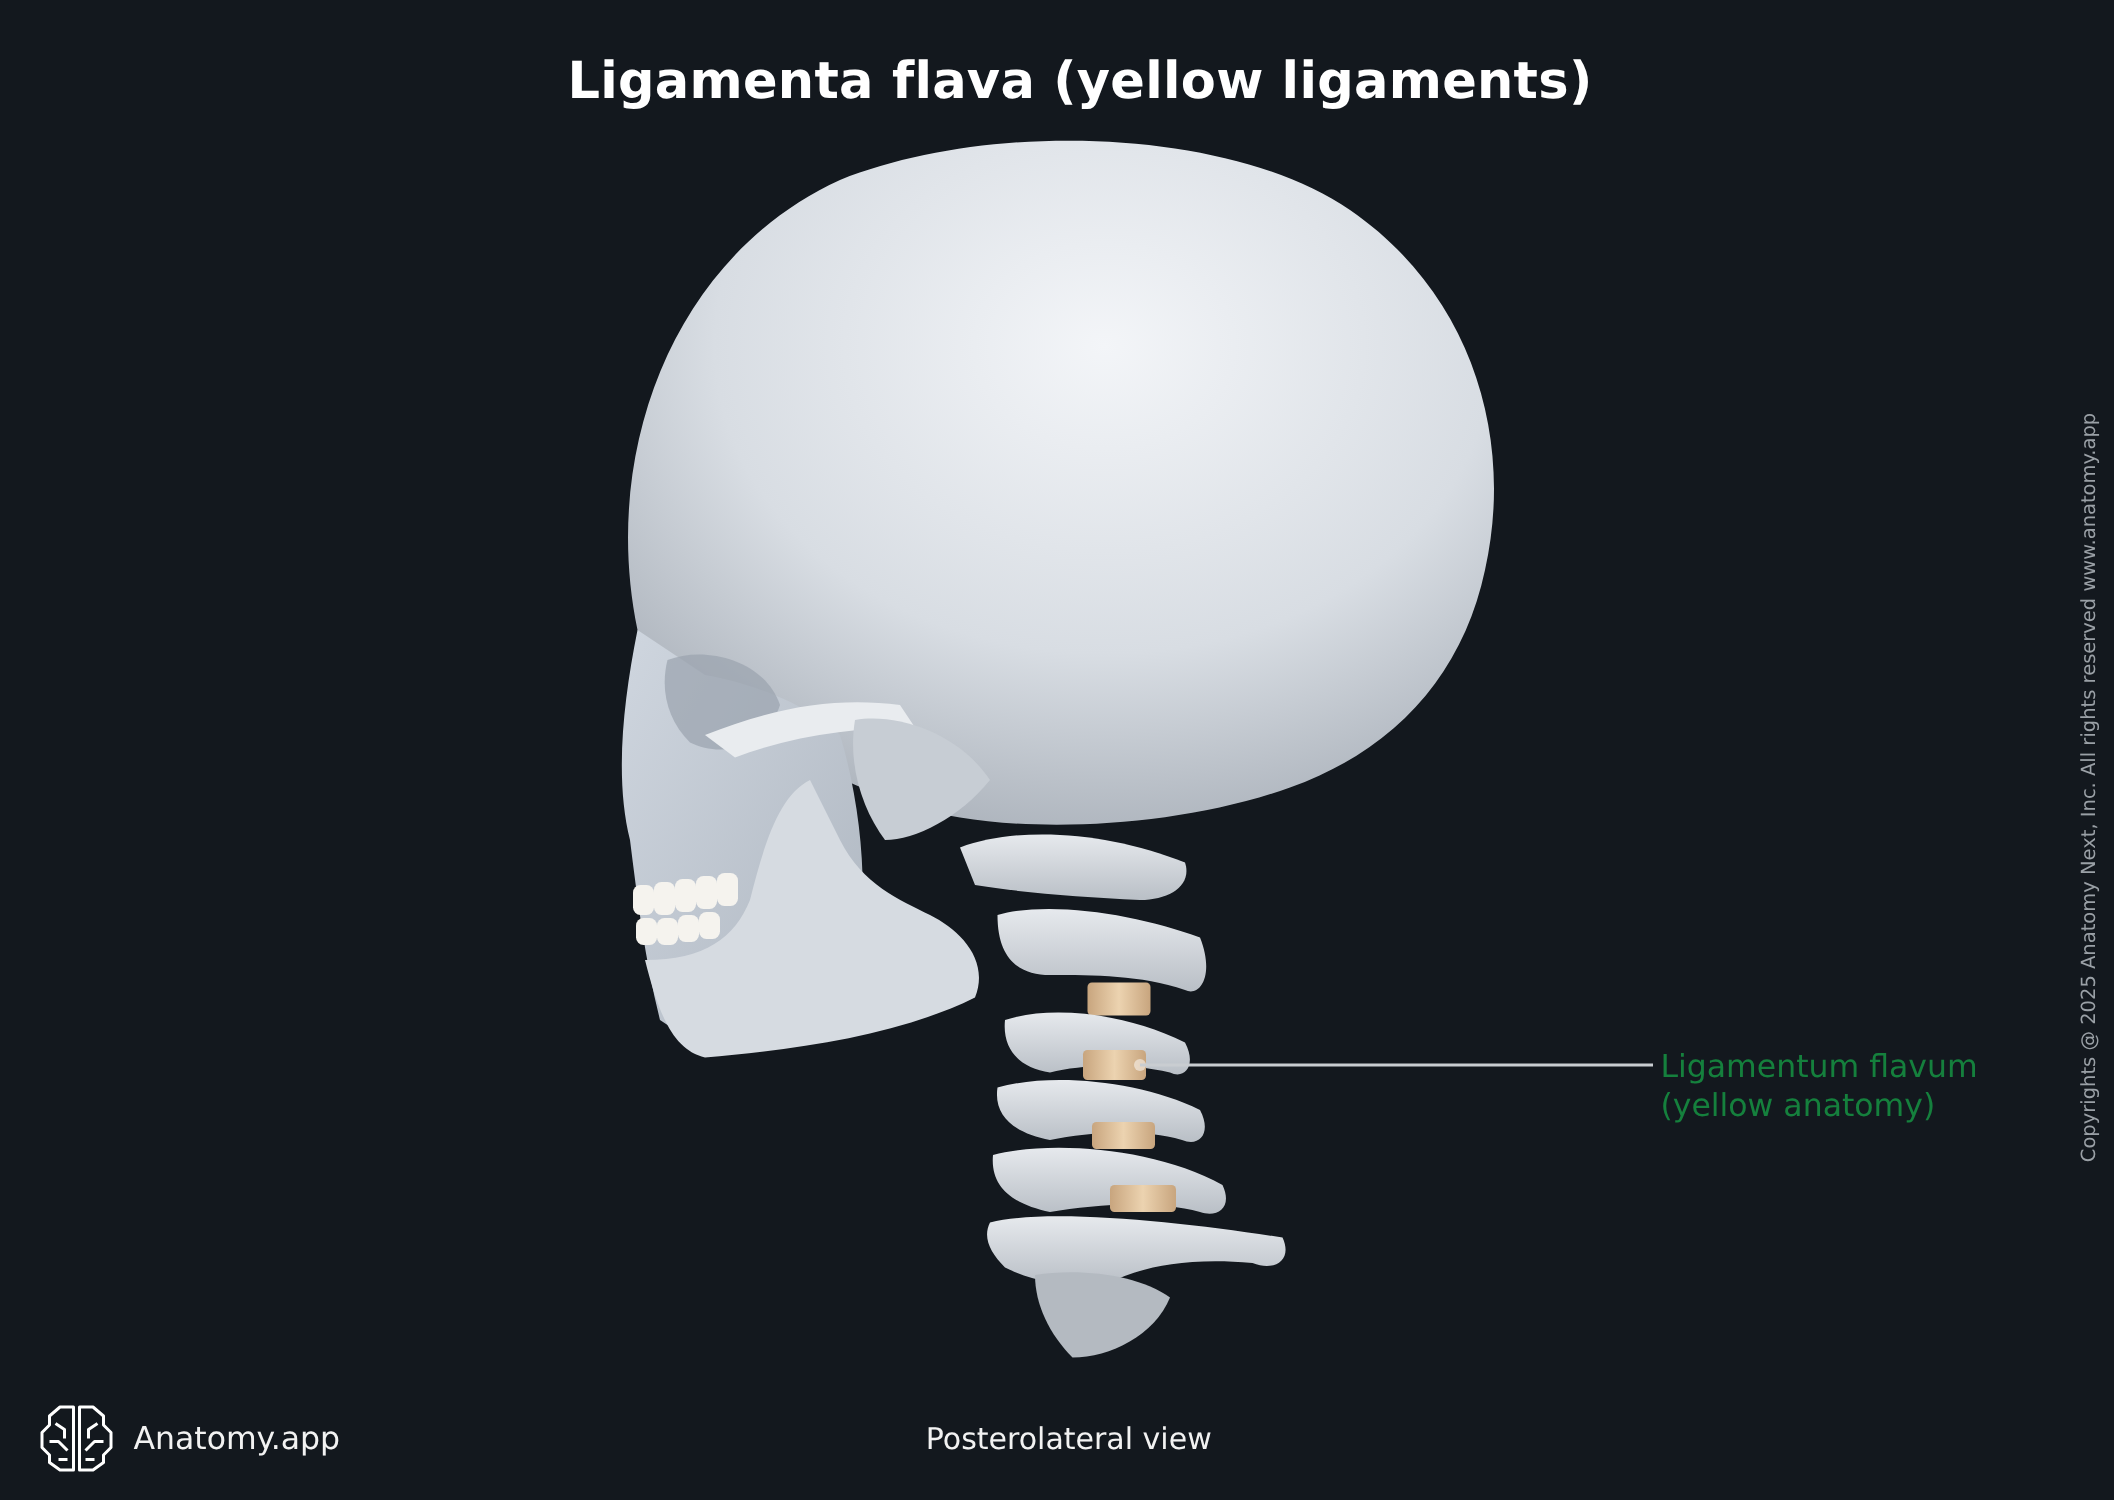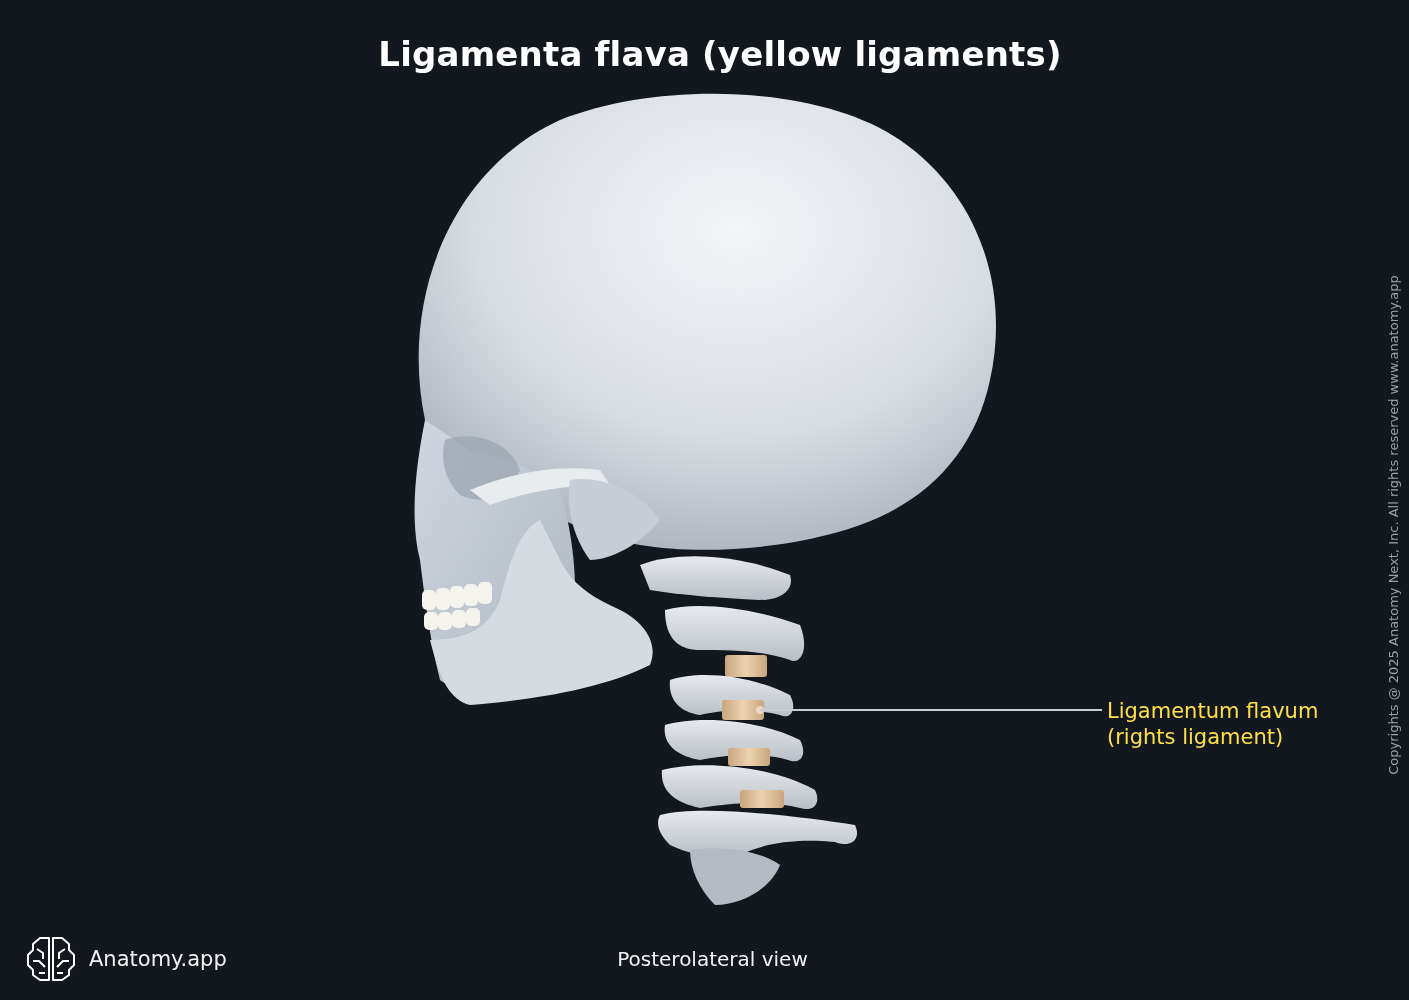--- a/index.html
+++ b/index.html
@@ -8,21 +8,21 @@
     background: #13181e; position: relative;
     font-family: "DejaVu Sans", sans-serif; color: #ffffff;
   }
   .title {
     position: absolute; left: 0; width: 1440px; top: 34px;
     text-align: center; font-size: 34px; font-weight: bold; letter-spacing: 0.2px;
   }
   .figure { position: absolute; left: 0; top: 0; width: 1409px; height: 1000px; }
   .label {
     position: absolute; left: 1107px; top: 698px;
-    font-size: 21px; line-height: 26px; color: #fde047;
+    font-size: 21px; line-height: 26px; color: #15803d;
   }
   .leader {
     position: absolute; left: 760px; top: 709px; width: 342px; height: 1.5px;
     background: #c9cdd1;
   }
   .leader-dot {
     position: absolute; left: 756px; top: 706px; width: 8px; height: 8px; border-radius: 50%;
     background: rgba(255,255,255,0.5);
   }
   .copyright {
@@ -98,21 +98,21 @@
     <rect x="752" y="818" width="46" height="16" rx="3" fill="url(#lig)"></rect>
     <path d="M660 815 C700 805 790 815 855 825 C862 840 850 848 835 842 C790 838 760 845 740 855 C720 860 690 855 670 845 C660 835 655 825 660 815 Z" fill="url(#vert)"></path>
     <path d="M690 850 C720 845 760 850 780 865 C770 890 740 905 715 905 C700 890 690 870 690 850 Z" fill="#b4bac1"></path>
   </g>
 </svg>
 
 <div class="leader-dot"></div>
 <div class="leader"></div>
 <div class="label">
   <div>Ligamentum flavum</div>
-  <div>(rights ligament)</div>
+  <div>(yellow anatomy)</div>
 </div>
 
 <div class="copyright">Copyrights @ 2025 Anatomy Next, Inc. All rights reserved www.anatomy.app</div>
 
 <div class="logo">
   <svg width="52" height="48" viewBox="0 0 52 48" fill="none" stroke="#ffffff" stroke-width="2" stroke-linejoin="round">
     <path d="M24 3 L15 3 L8 9 L8 15 L3 20 L3 30 L8 35 L8 40 L15 45 L24 45 Z"></path>
     <path d="M28 3 L37 3 L44 9 L44 15 L49 20 L49 30 L44 35 L44 40 L37 45 L28 45 Z"></path>
     <path d="M12 14 L18 18 L18 24 M8 26 L14 26 L20 32 M14 38 L20 38"></path>
     <path d="M40 14 L34 18 L34 24 M44 26 L38 26 L32 32 M38 38 L32 38"></path>

